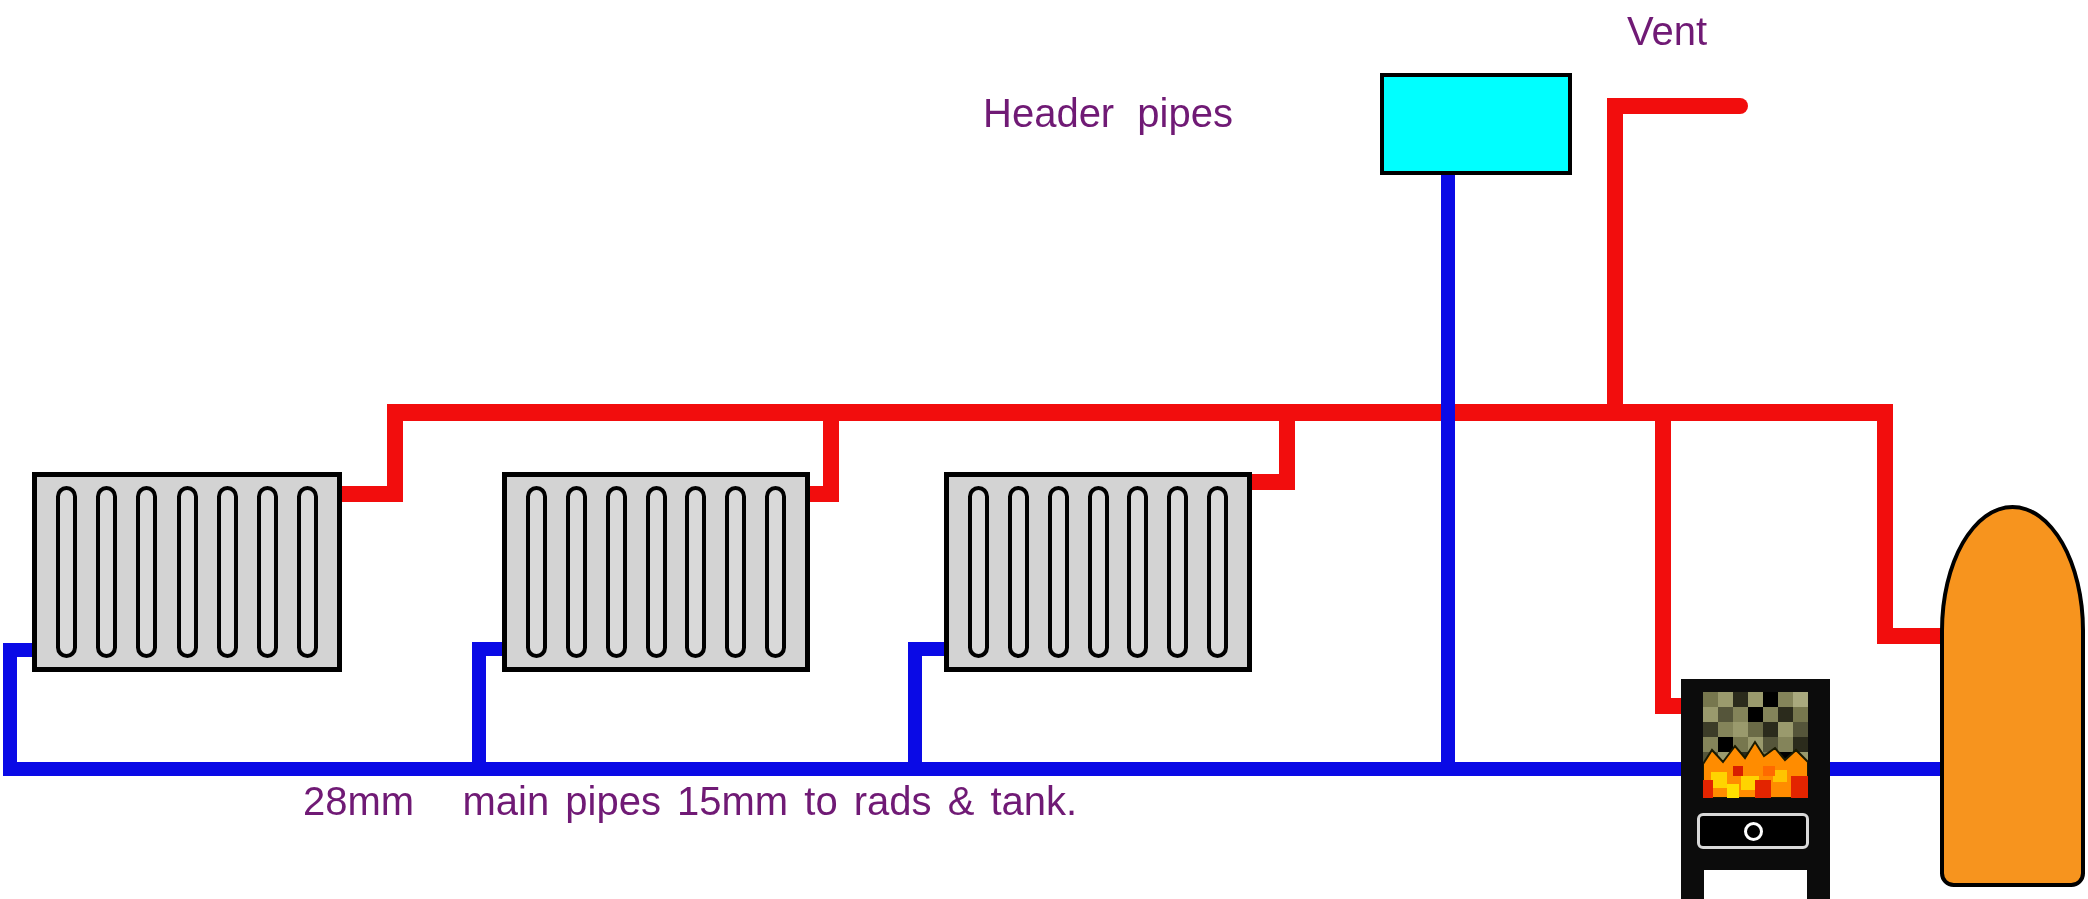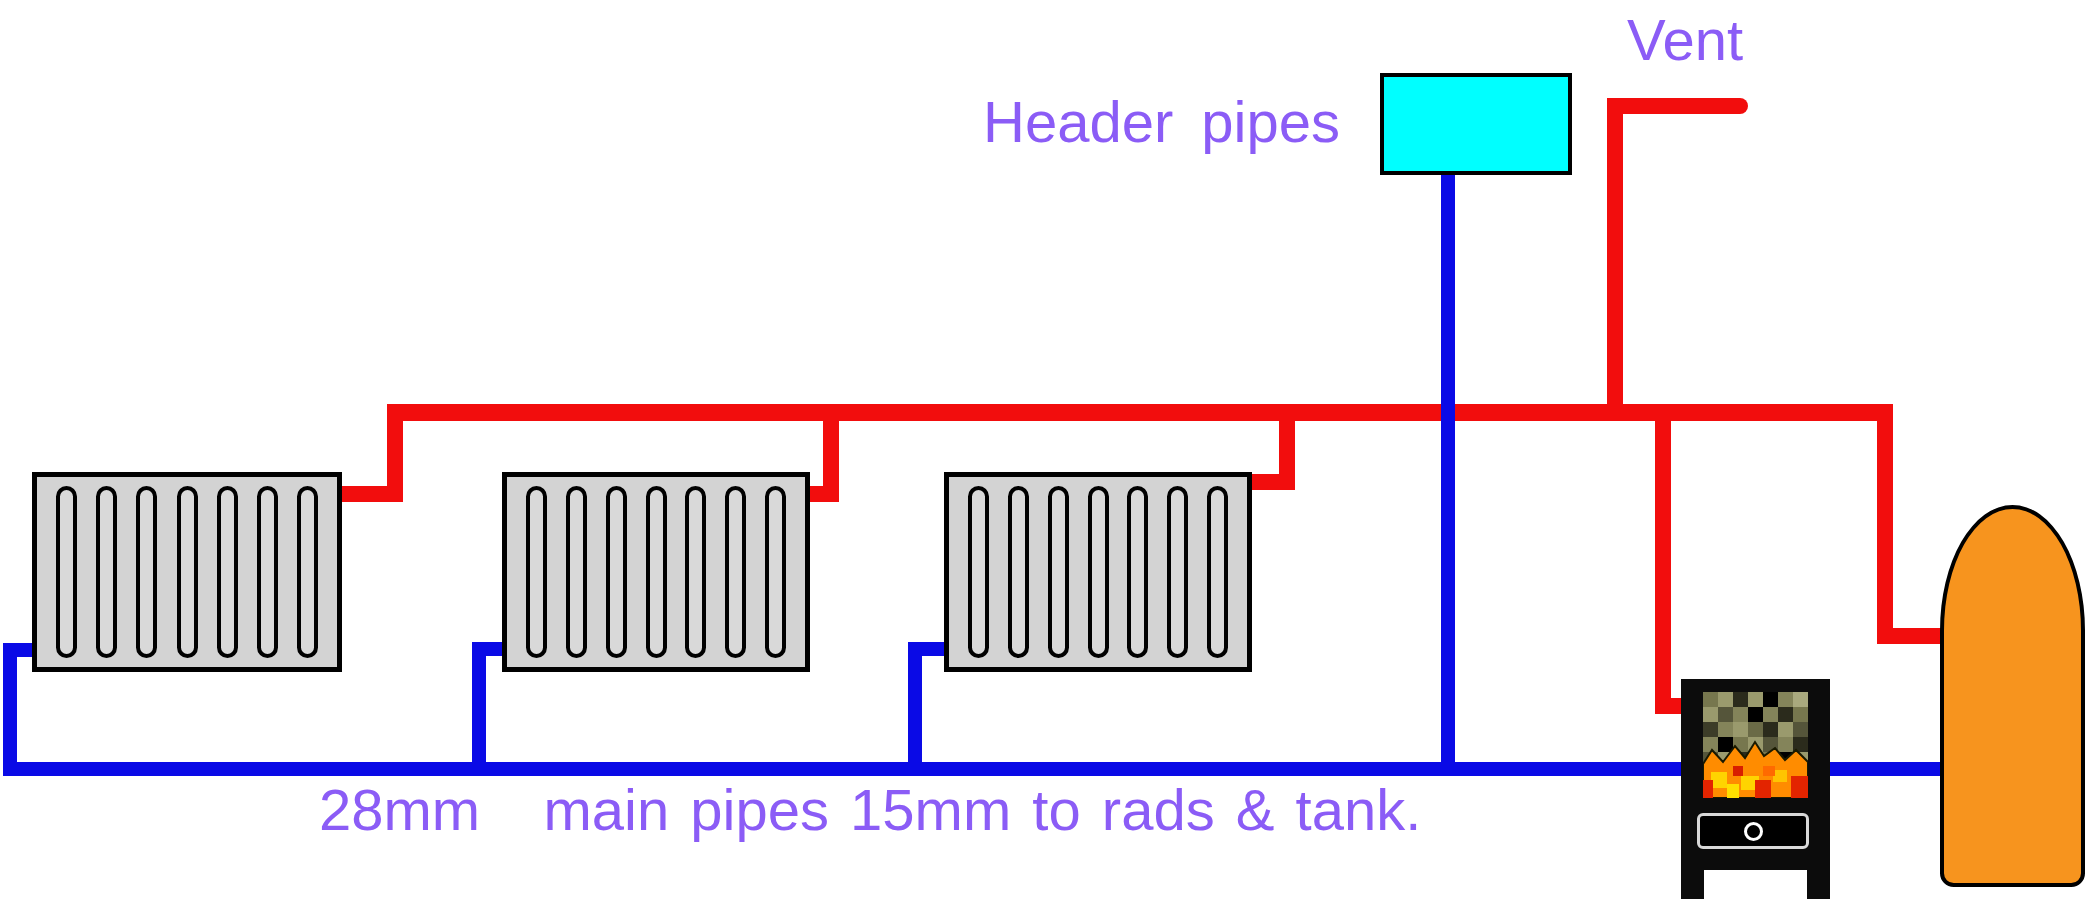--- a/index.html
+++ b/index.html
@@ -12,24 +12,24 @@
     font-family: "Liberation Sans", sans-serif;
     color: #0a0a0a;
   }
   .pipe { position: absolute; }
   .red  { background: var(--flow-pipe-red, #f20d0d); }
   .blue { background: var(--return-pipe-blue, #0a0ae6); }
   .cap-right { border-radius: 0 9px 9px 0; }
 
   .label {
     position: absolute;
-    font-size: 58px;
+    font-size: 40px;
     line-height: 1.05;
     white-space: pre;
-    color: #8b5cf6;
+    color: #701a75;
   }
   .label-header { word-spacing: 12px; }
   .label-caption { word-spacing: 5px; }
 
   .header-tank {
     position: absolute;
     left: 1380px; top: 73px;
     width: 192px; height: 102px;
     box-sizing: border-box;
     background: var(--header-tank-fill, #00ffff);
@@ -232,15 +232,15 @@
       </div>
     </div>
     <div class="stove-leg leg-left"></div>
     <div class="stove-leg leg-right"></div>
   </div>
 
   <div class="cylinder"></div>
 
   <div class="label label-header" style="left:983px;top:92px;">Header pipes</div>
   <div class="label" style="left:1627px;top:10px;">Vent</div>
-  <div class="label label-caption" style="left:303px;top:780px;margin-left:16px;">28mm   main pipes 15mm to rads &amp; tank.</div>
+  <div class="label label-caption" style="left:303px;top:780px;">28mm   main pipes 15mm to rads &amp; tank.</div>
 
 </div>
 
 </body></html>

